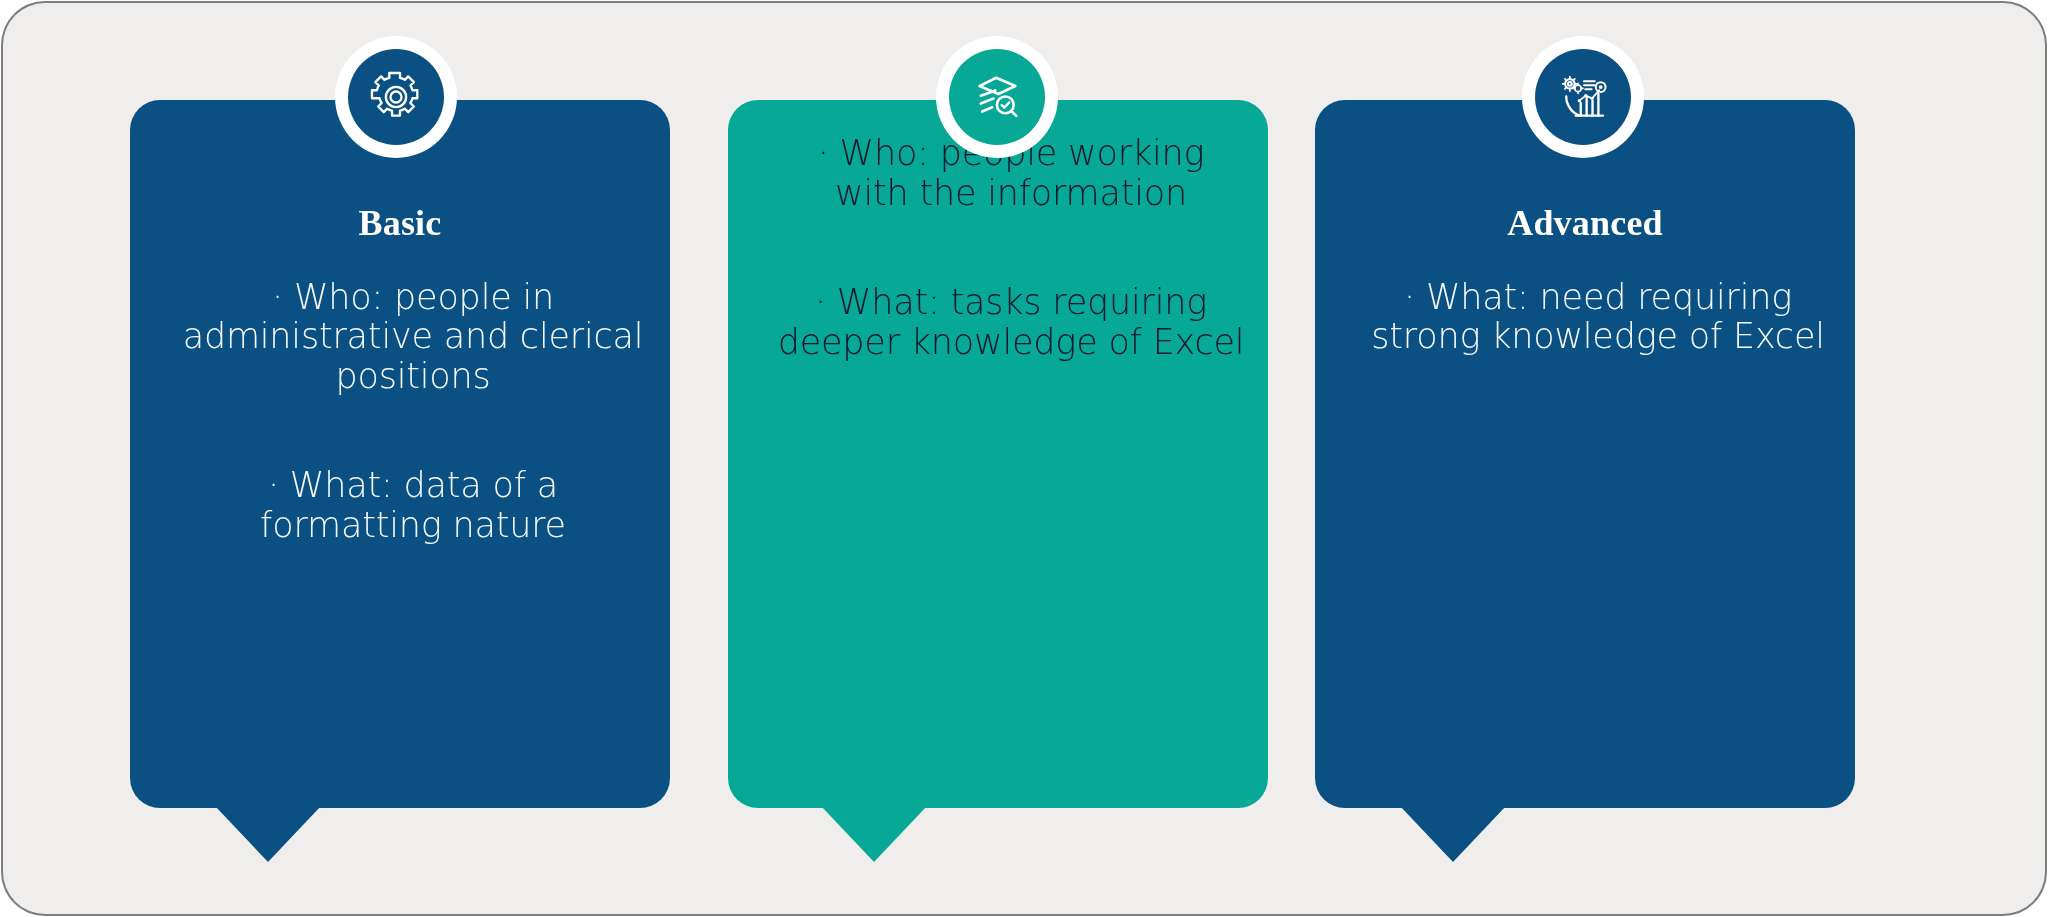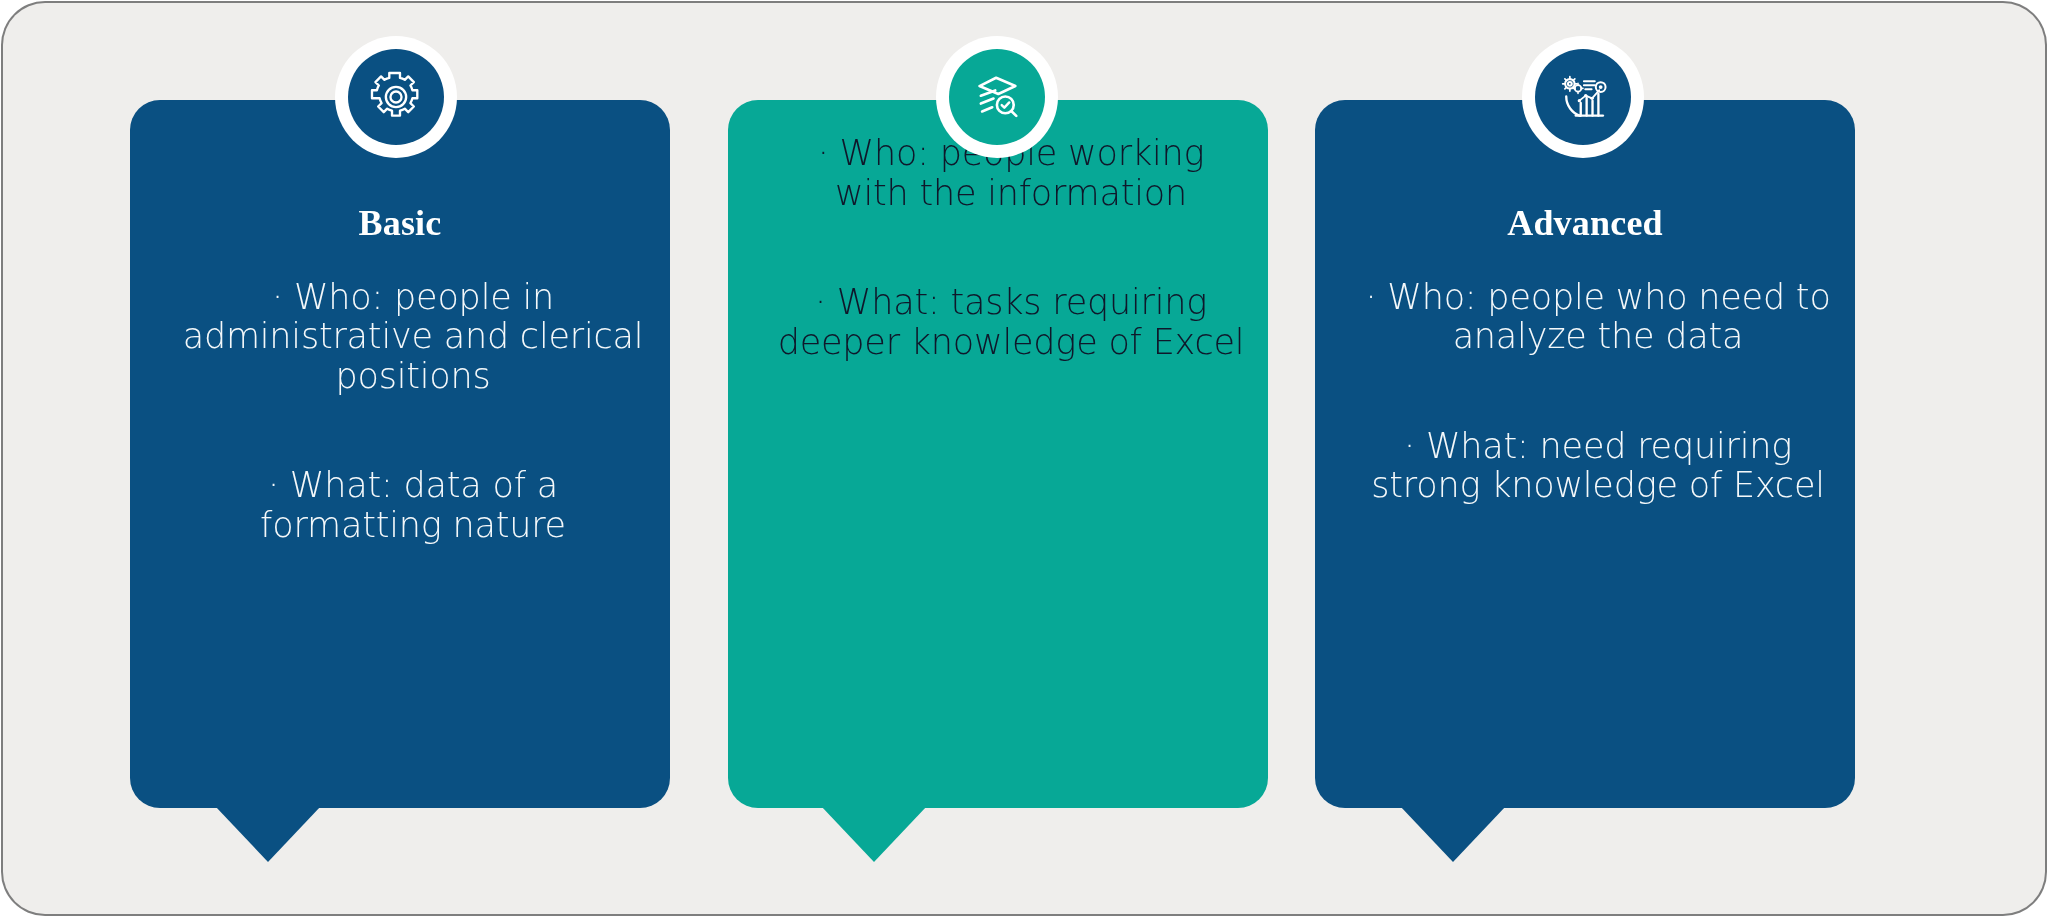--- a/index.html
+++ b/index.html
@@ -205,21 +205,20 @@
               <path d="M48.6 48.3 L54 53.6"></path>
             </svg>
           </div>
         </div>
       </div>
 
       <div class="card-wrap c3 theme-blue">
         <div class="card-body">
           <div class="card-title">Advanced</div>
           <div class="bullets">
-            <div class="bullet">· Who: people who need to analyze the data</div>
             <div class="bullet">· What: need requiring strong knowledge of Excel</div>
           </div>
         </div>
         <div class="pointer"></div>
         <div class="badge">
           <div class="badge-inner">
 
             <svg width="58" height="58" viewBox="0 0 64 64" fill="none" stroke="#ffffff" stroke-width="2.3" stroke-linecap="round" stroke-linejoin="round">
 
               <circle cx="17.5" cy="17.5" r="5.2"></circle>

